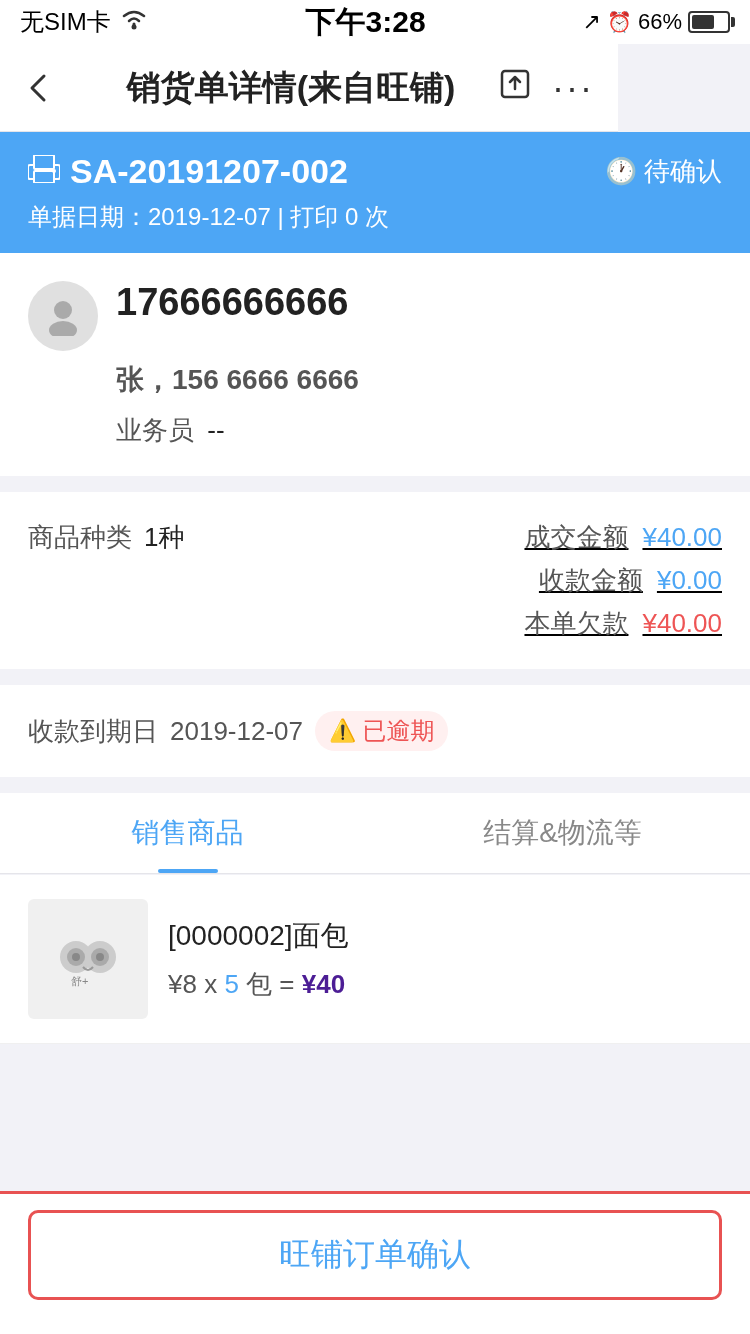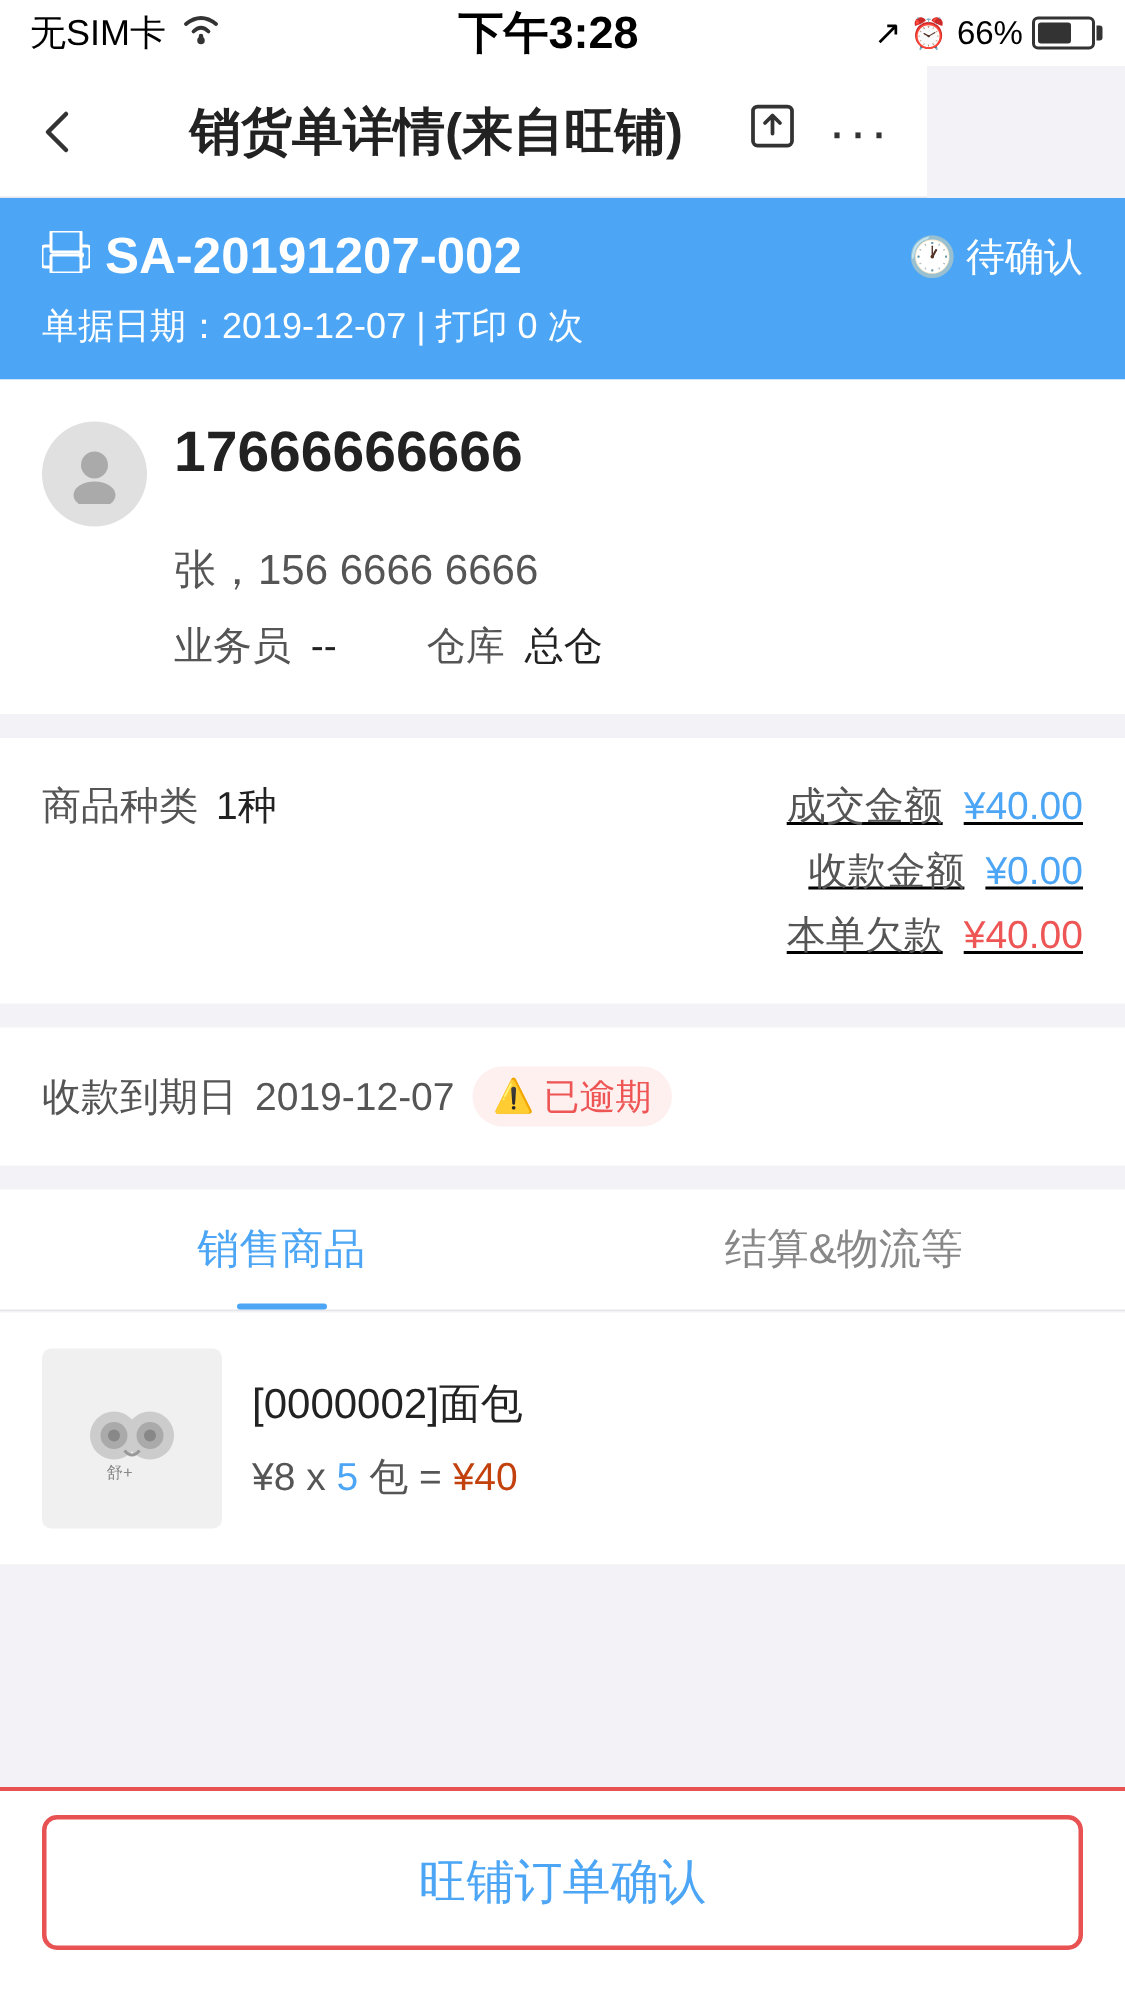--- a/index.html
+++ b/index.html
@@ -112,20 +112,21 @@
     .customer-name {
       font-size: 38px;
       font-weight: 600;
       color: #222;
     }
     .customer-detail {
       font-size: 28px;
       color: #555;
       margin-bottom: 14px;
       padding-left: 88px;
+      font-weight: bold;
     }
     .customer-meta {
       display: flex;
       gap: 60px;
       padding-left: 88px;
     }
     .meta-item {
       font-size: 26px;
       color: #555;
     }
@@ -261,22 +262,22 @@
     .product-name {
       font-size: 28px;
       color: #222;
       margin-bottom: 12px;
     }
     .product-price {
       font-size: 26px;
       color: #555;
     }
     .product-total {
-      color: #c2410c;
-      font-weight: 400;
+      color: #4c1d95;
+      font-weight: 700;
     }
     .qty-highlight {
       color: #4da6f5;
     }
 
     
     .content-area {
       background: #f2f2f7;
       min-height: 280px;
     }
@@ -384,24 +385,20 @@
         </svg>
     </div>
     <div class="customer-name">17666666666</div>
   </div>
   <div class="customer-detail">张，156 6666 6666</div>
   <div class="customer-meta">
     <div class="meta-item">
       <span class="meta-label">业务员</span>
       <span class="meta-value">--</span>
     </div>
-    <div class="meta-item">
-      <span class="meta-label">仓库</span>
-      <span class="meta-value">总仓</span>
-    </div>
   </div>
 </div>
 
 <div class="summary-section">
   <div class="summary-left">
     <div class="summary-type">
       <span>商品种类</span>
       <span class="summary-type-value">1种</span>
     </div>
   </div>

